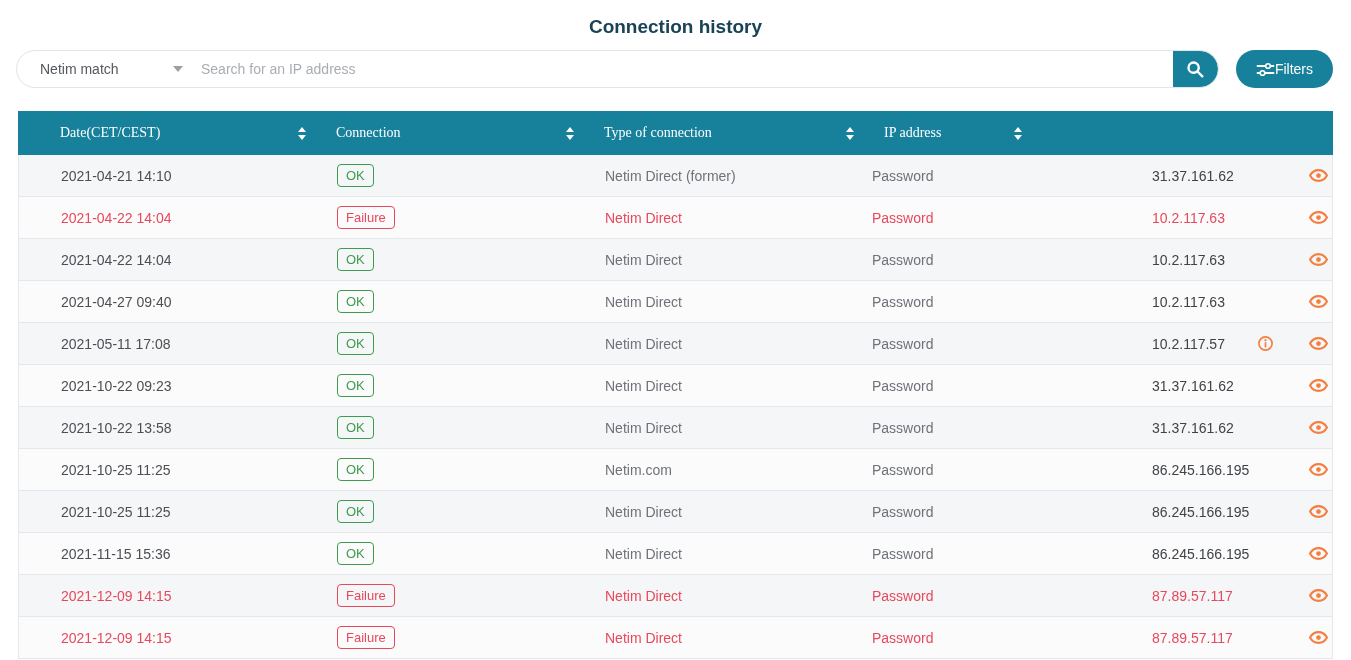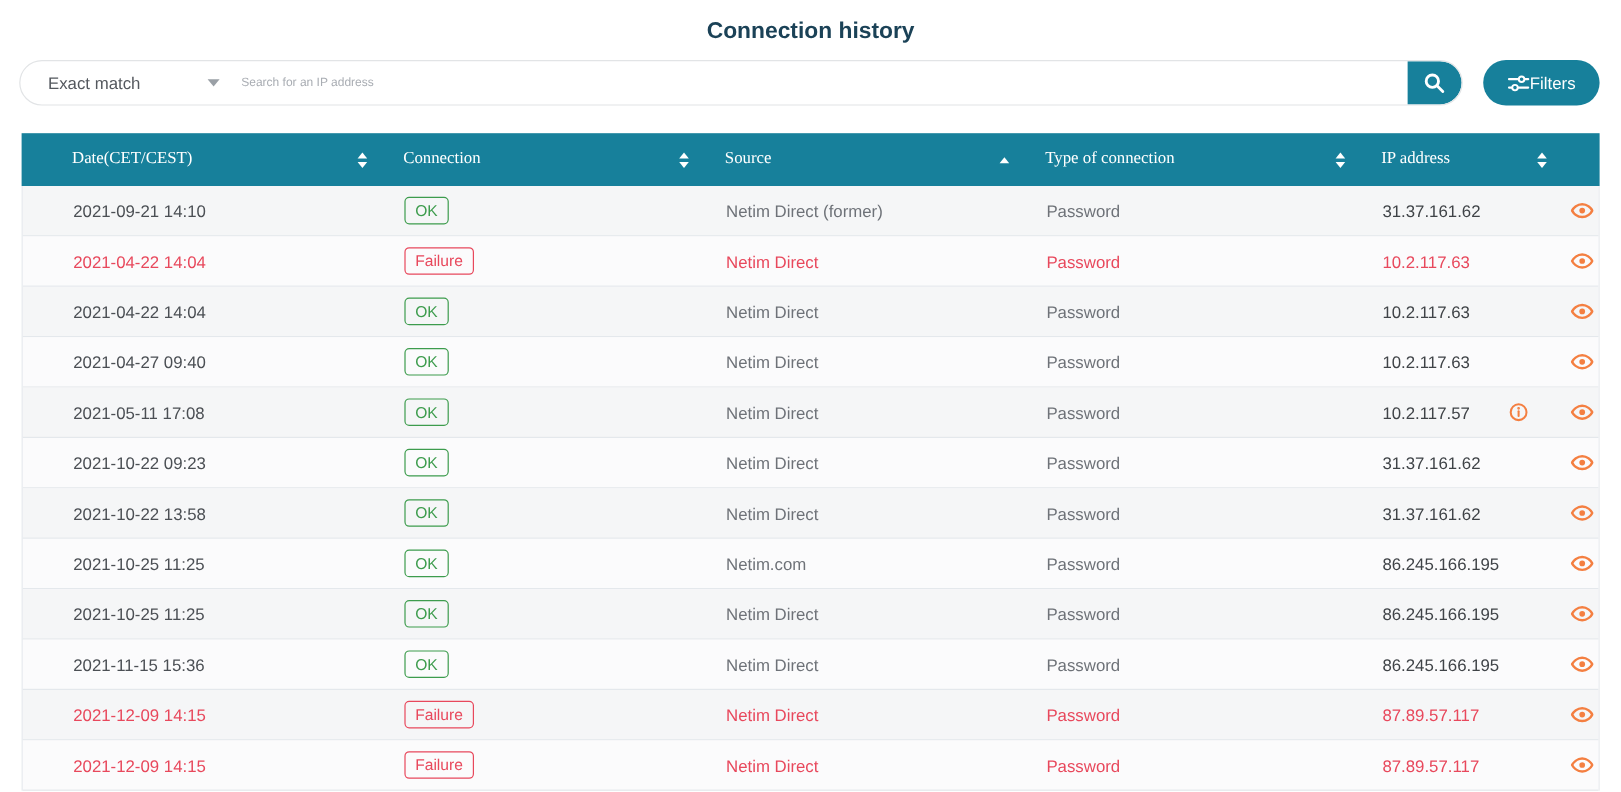--- a/index.html
+++ b/index.html
@@ -24,21 +24,21 @@
   }
   .match-select{
     display:flex;align-items:center;justify-content:space-between;
     width:170px;padding-left:23px;color:#54585e;font-size:14px;cursor:pointer;flex:none;
   }
   .caret-down{
     width:0;height:0;border-left:5px solid transparent;border-right:5px solid transparent;
     border-top:6px solid #9aa0a6;margin-right:4px;
   }
   .search-input{
-    flex:1;border:none;outline:none;font-size:10px;color:#44484d;padding:0 12px 0 14px;
+    flex:1;border:none;outline:none;font-size:14px;color:#44484d;padding:0 12px 0 14px;
     font-family:"Liberation Sans",sans-serif;background:transparent;
   }
   .search-input::placeholder{color:#a9adb3;}
   .search-btn{
     flex:none;width:45px;background:var(--teal);border:none;cursor:pointer;
     border-radius:0 19px 19px 0;display:flex;align-items:center;justify-content:center;
   }
   .filters-btn{
     flex:none;margin-left:17px;height:38px;padding:0 20px;background:var(--teal);
     border:none;border-radius:19px;color:#fff;font-size:14px;cursor:pointer;
@@ -82,21 +82,21 @@
   .info-wrap{margin-left:6px;color:var(--orange);}
 </style>
 </head>
 <body>
 
 <div class="page-title">Connection history</div>
 
 <div class="search-row">
   <div class="search-bar">
     <div class="match-select">
-      <span>Exact match</span>
+      <span>Netim match</span>
       <span class="caret-down"></span>
     </div>
     <input class="search-input" type="text" placeholder="Search for an IP address" style="">
     <button class="search-btn">
       <span style="display:flex;">
         <svg width="22" height="22" viewBox="0 0 24 24" fill="none" stroke="#fff" stroke-width="2.6" stroke-linecap="round">
           <circle cx="10.5" cy="10.5" r="5.6"></circle>
           <line x1="15" y1="15" x2="20" y2="20"></line>
         </svg>
       </span>
@@ -124,45 +124,38 @@
       <span class="tri-down"></span>
     </span>
   </div>
       <div class="th col-1">
     <span class="th-label">Connection</span>
     <span class="sort-icon">
       <span class="tri-up"></span>
       <span class="tri-down"></span>
     </span>
   </div>
-      <div class="th col-2">
-    <span class="th-label">Source</span>
-    <span class="sort-icon">
-      <span class="tri-up"></span>
-
-    </span>
-  </div>
       <div class="th col-3">
     <span class="th-label">Type of connection</span>
     <span class="sort-icon">
       <span class="tri-up"></span>
       <span class="tri-down"></span>
     </span>
   </div>
       <div class="th col-4">
     <span class="th-label">IP address</span>
     <span class="sort-icon">
       <span class="tri-up"></span>
       <span class="tri-down"></span>
     </span>
   </div>
     </div>
   <div class="tbody">
       <div class="tr row-ok">
-    <div class="td col-0">2021-09-21 14:10</div>
+    <div class="td col-0">2021-04-21 14:10</div>
     <div class="td col-1">
       <span class="badge">OK</span>
     </div>
     <div class="td col-2">Netim Direct (former)</div>
     <div class="td col-3">Password</div>
     <div class="td col-4 ip-td">
       <span class="ip-text">31.37.161.62</span>
 
       <button class="icon-btn eye-wrap">
         <svg width="19" height="15" viewBox="0 0 24 18" fill="none" stroke="currentColor" stroke-width="2.6">

